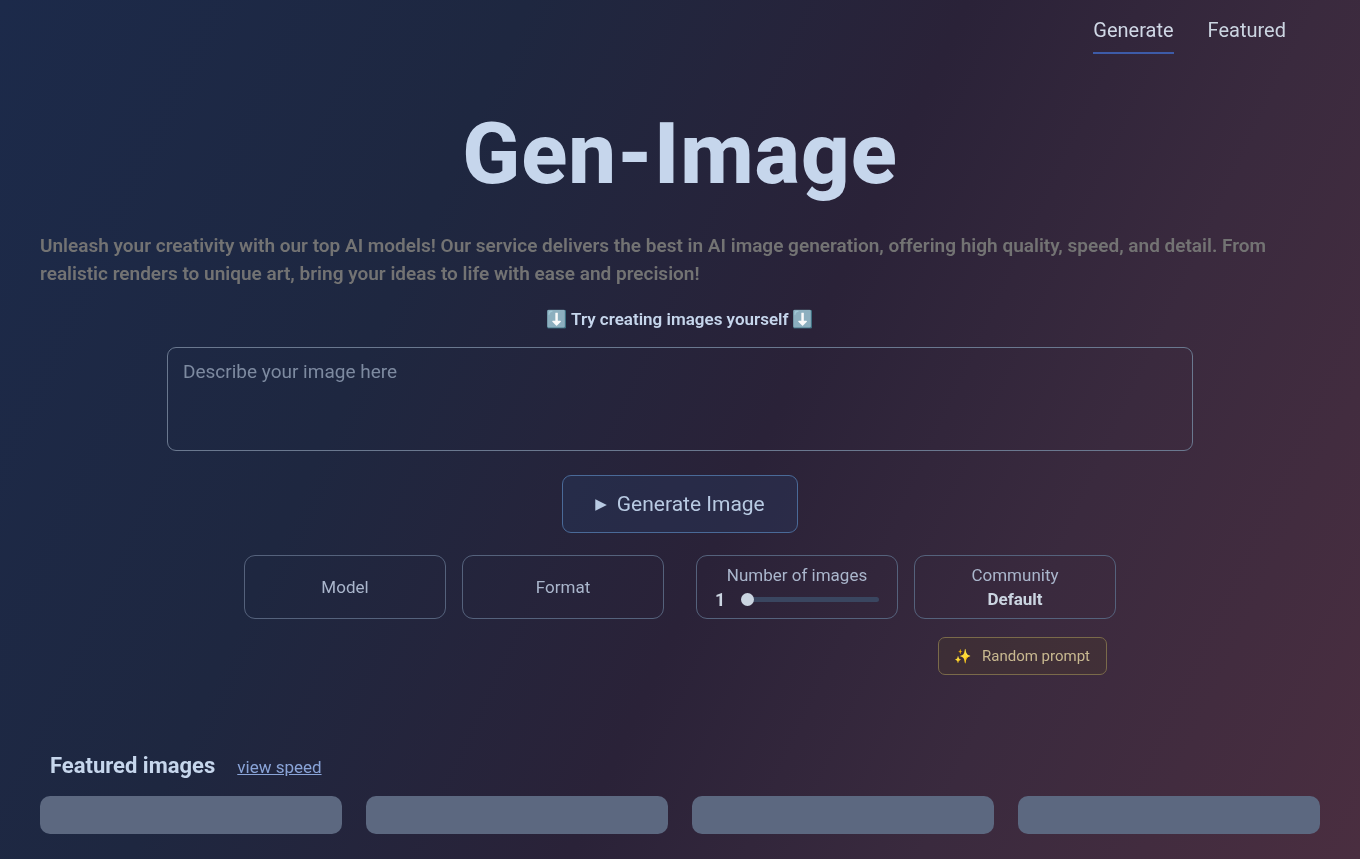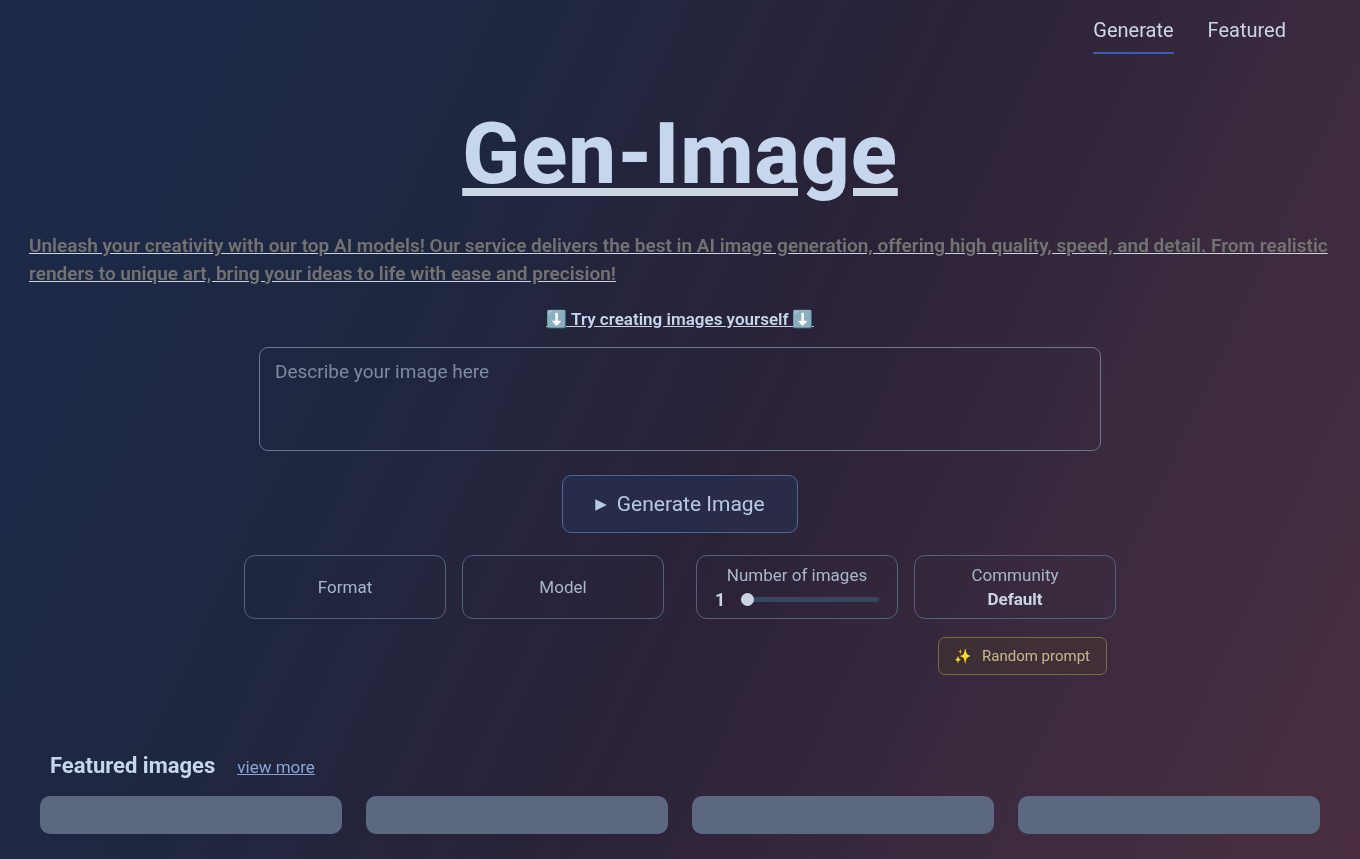--- a/index.html
+++ b/index.html
@@ -51,21 +51,21 @@
 }
 .loading-btn {
   border: 1px solid #5a6a88;
   border-radius: 9px;
   padding: 9px 14px;
   font-size: 14.5px;
   color: #cbd5e1;
   background: transparent;
 }
 
-.hero { text-align: center; margin-top: 50px; padding: 0 29px; text-decoration: underline; }
+.hero { text-align: center; margin-top: 50px; padding: 0 40px; }
 .hero h1 {
   font-size: 85px;
   font-weight: 800;
   letter-spacing: 1px;
   color: #c6d6ec;
 }
 .hero h2 {
   font-size: 38px;
   font-weight: 700;
   color: #c6d6ec;
@@ -81,21 +81,21 @@
 }
 .hero p.try {
   font-size: 17px;
   font-weight: 600;
   color: #c6d6ec;
   margin-top: 22px;
 }
 
 .prompt-wrap { display: flex; flex-direction: column; align-items: center; margin-top: 18px; }
 .prompt {
-  width: 842px;
+  width: 1026px;
   height: 104px;
   border: 1px solid #6a788f;
   border-radius: 9px;
   background: transparent;
   padding: 12px 15px;
   font-size: 19px;
   color: #0f766e;
   resize: none;
   font-family: inherit;
 }
@@ -197,24 +197,24 @@
 <div class="prompt-wrap">
   <textarea class="prompt" placeholder="Describe your image here" style=""></textarea>
 
   <button class="gen-btn">
     <span class="play-icon">▶</span>
     <span>Generate Image</span>
   </button>
 
   <div class="opts">
     <div class="opt">
+      <span>Model</span>
+    </div>
+    <div class="opt">
       <span>Format</span>
-    </div>
-    <div class="opt">
-      <span>Model</span>
     </div>
     <div class="opt num">
       <span>Number of images</span>
       <div class="row">
         <span class="count">1</span>
         <div class="slider">
           <div class="thumb"></div>
         </div>
       </div>
     </div>
@@ -230,21 +230,21 @@
         <span class="wand">✨</span>
         <span>Random prompt</span>
       </button>
     </div>
   </div>
 </div>
 
 <section class="featured">
   <div class="featured-head">
     <h3>Featured images</h3>
-    <a>view more</a>
+    <a>view speed</a>
   </div>
   <div class="cards">
     <div class="card"></div>
     <div class="card"></div>
     <div class="card"></div>
     <div class="card"></div>
   </div>
 </section>
 
 </body></html>

